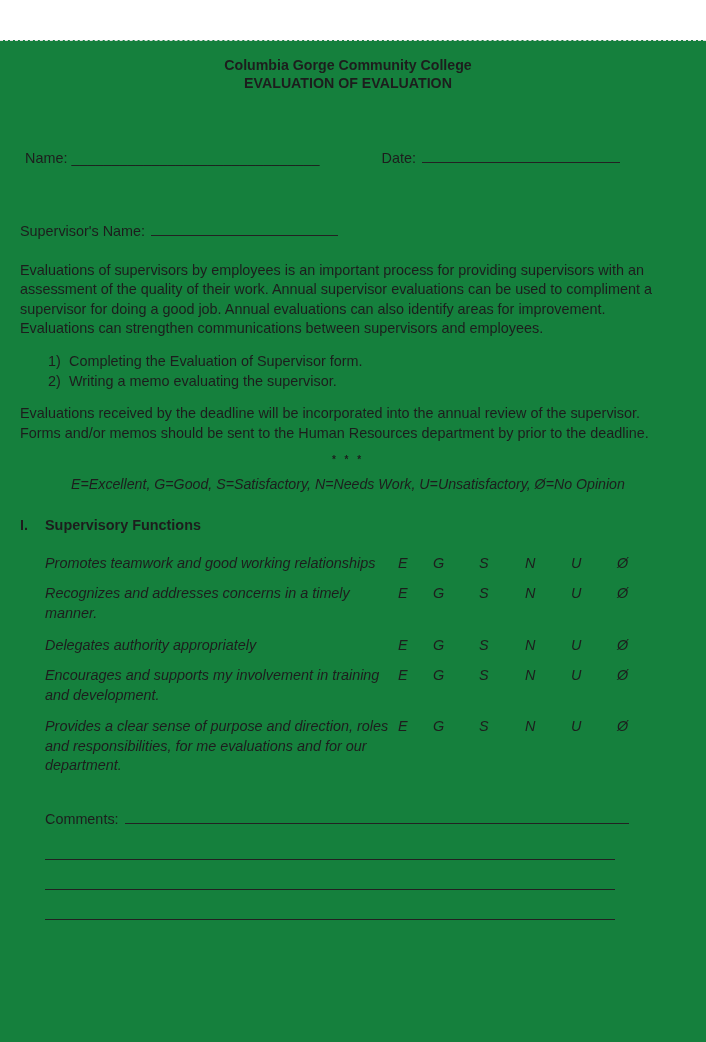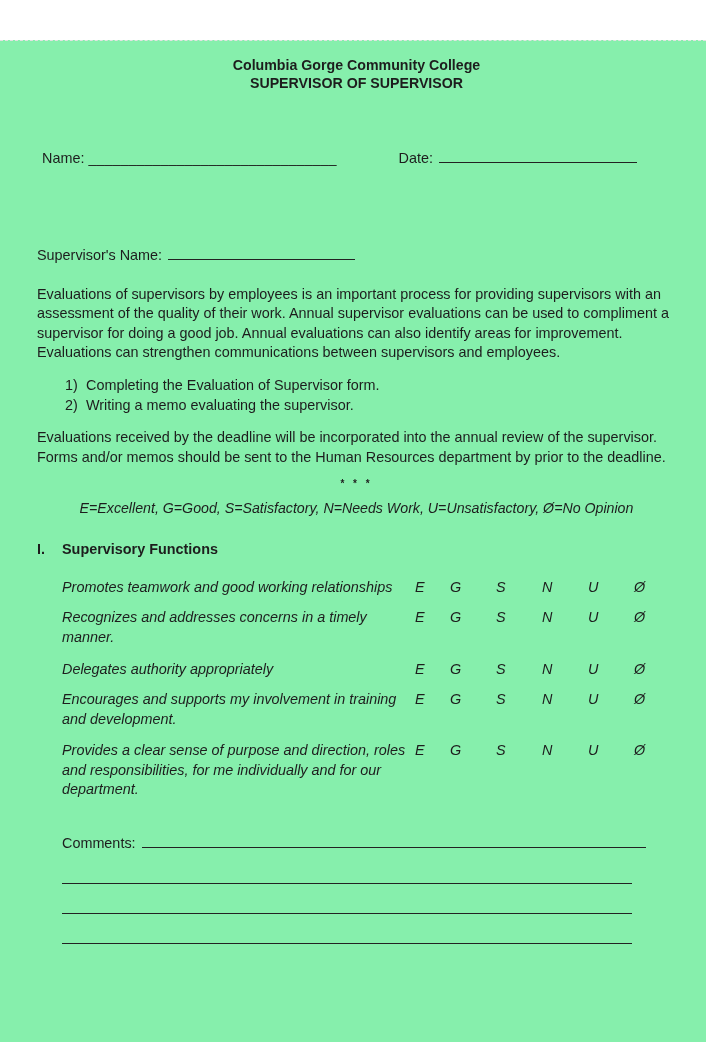--- a/index.html
+++ b/index.html
@@ -6,23 +6,23 @@
   html, body {
     width: 706px; height: 1042px;
     background: #ffffff;
     font-family: "Liberation Sans", "DejaVu Sans", sans-serif;
     color: #1d1d1d;
     overflow: hidden;
   }
   .top-strip { height: 40px; background: #ffffff; }
   .page {
     height: 1002px;
-    background: #86efac;
+    background: #15803d;
     border-top: 1px dashed #e2e2e2;
-    padding: 16px 30px 0 37px;
+    padding: 16px 30px 0 20px;
     font-size: 14.4px;
     line-height: 1.36;
   }
   .title-block { text-align: center; }
   .title-line { font-weight: bold; font-size: 14.2px; line-height: 1.25; }
 
   .name-date-row {
     margin-top: 56px;
     display: flex;
     align-items: center;
@@ -38,21 +38,21 @@
   .rule-line {
     display: inline-block;
     border-bottom: 1.2px solid #222;
     height: 0.95em;
     vertical-align: baseline;
     margin-left: 6px;
   }
   .date-group { margin-left: 62px; display: flex; align-items: baseline; }
   .date-line { width: 198px; }
 
-  .supervisor-row { margin-top: 78px; display: flex; align-items: baseline; }
+  .supervisor-row { margin-top: 54px; display: flex; align-items: baseline; }
   .supervisor-line { width: 187px; }
 
   .para { margin-top: 19px; }
   .para-options { margin-top: 16px; }
 
   .options-list { margin-top: 13px; }
   .option-row { display: flex; }
   .option-num { width: 20px; margin-left: 28px; text-align: left; }
   .option-text { margin-left: 1px; }
 
@@ -88,21 +88,21 @@
 </style>
 </head>
 <body>
 
 <div class="top-strip"></div>
 
 <div class="page">
 
   <div class="title-block">
     <div class="title-line">Columbia Gorge Community College</div>
-    <div class="title-line">SUPERVISOR OF SUPERVISOR</div>
+    <div class="title-line">EVALUATION OF EVALUATION</div>
   </div>
 
   <div class="name-date-row">
     <span class="label">Name:</span>
     <span class="underscore-line">_______________________________</span>
     <span class="date-group">
       <span class="label">Date:</span>
       <span class="rule-line date-line"></span>
     </span>
   </div>
@@ -173,21 +173,21 @@
       <span class="statement">Encourages and supports my involvement in training and development.</span>
       <span class="letter">E</span>
       <span class="letter">G</span>
       <span class="letter">S</span>
       <span class="letter">N</span>
       <span class="letter">U</span>
       <span class="letter">Ø</span>
     </div>
 
     <div class="rating-row">
-      <span class="statement">Provides a clear sense of purpose and direction, roles and responsibilities, for me individually and for our department.</span>
+      <span class="statement">Provides a clear sense of purpose and direction, roles and responsibilities, for me evaluations and for our department.</span>
       <span class="letter">E</span>
       <span class="letter">G</span>
       <span class="letter">S</span>
       <span class="letter">N</span>
       <span class="letter">U</span>
       <span class="letter">Ø</span>
     </div>
 
   </div>
 

